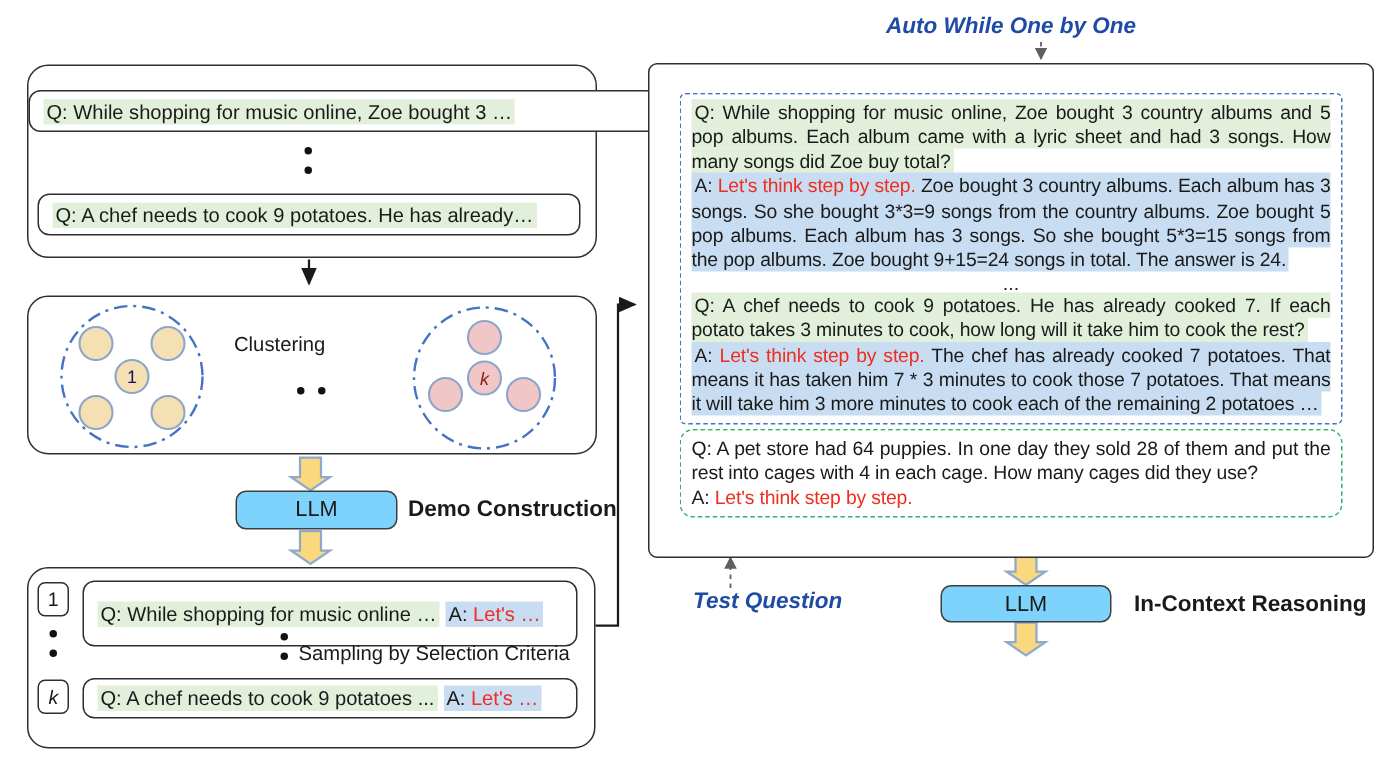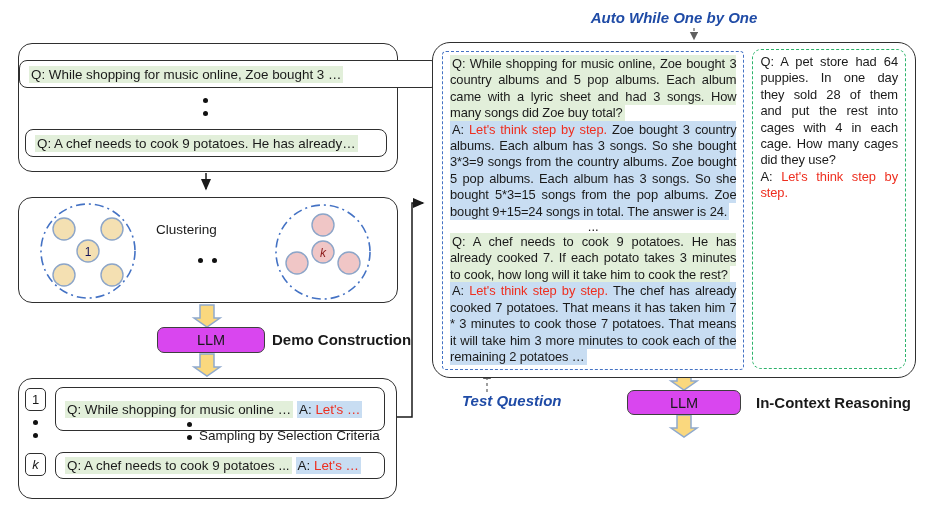--- a/index.html
+++ b/index.html
@@ -15,29 +15,29 @@
         display:flex;align-items:center;padding:0 9px;box-sizing:border-box;white-space:nowrap;
         font-size:13.4px;overflow:hidden;}
   .hl-green{background:var(--hl-green);padding:1px 2px;}
   .hl-blue{background:var(--hl-blue);padding:1px 2px;}
   .red{color:var(--step-red);}
   .idx{position:absolute;background:#fff;border:1.3px solid var(--box-border);border-radius:5px;
        display:flex;align-items:center;justify-content:center;font-size:13px;box-sizing:border-box;}
   .vdots{position:absolute;display:flex;flex-direction:column;gap:8px;}
   .vdots i,.hdots i{width:5px;height:5px;border-radius:50%;background:#111;display:block;}
   .hdots{position:absolute;display:flex;flex-direction:row;gap:9px;}
-  .llm{position:absolute;background:#d946ef;border:1.5px solid #3f3f3f;border-radius:7px;
+  .llm{position:absolute;background:#7dd3fc;border:1.5px solid #3f3f3f;border-radius:7px;
        display:flex;align-items:center;justify-content:center;font-size:14.5px;box-sizing:border-box;}
   .bold-label{position:absolute;font-weight:bold;font-size:15px;white-space:nowrap;}
   .blue-title{position:absolute;font-weight:bold;font-style:italic;font-size:15px;
               color:var(--label-blue);white-space:nowrap;}
   .plain-label{position:absolute;font-size:13.5px;white-space:nowrap;text-align:right;}
   .outer-right{position:absolute;left:432px;top:42px;width:484px;min-height:330px;background:#fff;
-               border:1.6px solid var(--box-border);border-radius:18px;box-sizing:border-box;
-               display:flex;flex-direction:row;padding:5px;}
+               border:1.6px solid var(--box-border);border-radius:6px;box-sizing:border-box;
+               display:flex;flex-direction:column;padding:16px;}
   .dashed-blue-box{margin:3px 4px 2px 4px;border:1.6px dashed var(--dashed-blue);border-radius:4px;
                    padding:4px 7px;box-sizing:border-box;}
   .dashed-green-box{margin:1px 4px 3px 4px;border:1.6px dashed var(--dashed-green);border-radius:9px;
                     padding:4px 7px;box-sizing:border-box;}
   .para{margin:0;text-align:justify;font-size:12.9px;line-height:16.4px;letter-spacing:-0.1px;}
   .para-center{margin:0;text-align:center;font-size:13px;line-height:14px;}
   .output-box{position:absolute;left:432px;top:437px;width:484px;min-height:58px;background:#fff;
               border:1.6px solid var(--box-border);border-radius:12px;box-sizing:border-box;padding:5px 9px;}
   .overlay{position:absolute;left:0;top:0;width:932px;height:506px;pointer-events:none;}
   .cluster-svg{position:absolute;}

